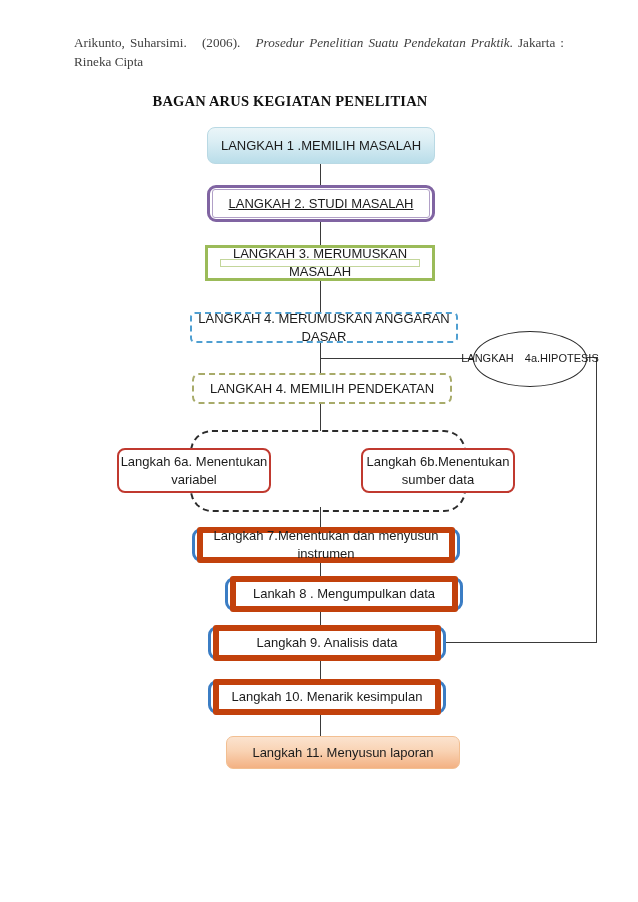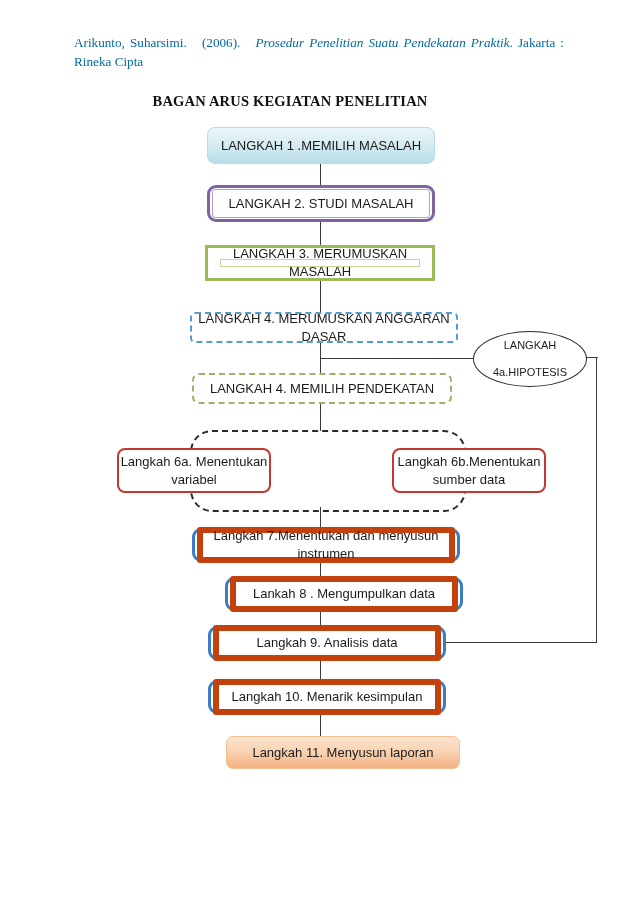--- a/index.html
+++ b/index.html
@@ -19,21 +19,21 @@
   
   #citation {
     position: absolute;
     left: 74px;
     top: 33px;
     width: 490px;
     font-family: "Liberation Serif", serif;
     font-size: 13.2px;
     line-height: 1.45;
     text-align: justify;
-    color: #0369a1;
+    color: #404040;
   }
   #citation .ital { font-style: italic; }
 
   
   #chart-title {
     position: absolute;
     left: 0;
     top: 93px;
     width: 580px;
     text-align: center;
@@ -73,20 +73,21 @@
     border: 3px solid #8064a2;
     background: #ffffff;
     padding: 2px;
   }
   .n2 .inner {
     width: 100%; height: 100%;
     border: 1px solid #b1a0c7;
     border-radius: 3px;
     display: flex; align-items: center; justify-content: center;
     background: #ffffff;
+    text-decoration: underline;
   }
 
   
   .n3 {
     left: 205px; top: 245px; width: 230px; height: 36px;
     border: 3px solid #9bbb59;
     background: #ffffff;
     padding: 12px;
   }
   .n3 .inner {
@@ -124,21 +125,21 @@
 
   
   .n6 {
     width: 154px; height: 45px;
     border: 2.6px solid #c0392f;
     border-radius: 8px;
     background: #ffffff;
     flex-direction: column;
   }
   .n6a { left: 117px; top: 448px; }
-  .n6b { left: 392px; top: 448px; }
+  .n6b { left: 361px; top: 448px; }
 
   
   .nblue {
     border: 3px solid #3b7dc4;
     border-radius: 9px;
     background: #ffffff;
     padding: 2px;
   }
   .nblue .inner {
     width: 100%; height: 100%;
@@ -160,21 +161,21 @@
     background: linear-gradient(180deg, #fbe3cf 0%, #f9d3b4 45%, #f3b183 100%);
   }
 
   
   .ellipse {
     position: absolute;
     left: 473px; top: 331px; width: 112px; height: 54px;
     border: 1.4px solid #2b2b2b;
     border-radius: 50%;
     background: #ffffff;
-    display: flex; flex-direction: column;
+    display: flex; flex-direction: row;
     align-items: center; justify-content: center;
     font-size: 11px; line-height: 1.45;
     color: #1b1b1b;
     z-index: 4;
     gap: 11px;
   }
 
   
   .vline {
     position: absolute;

